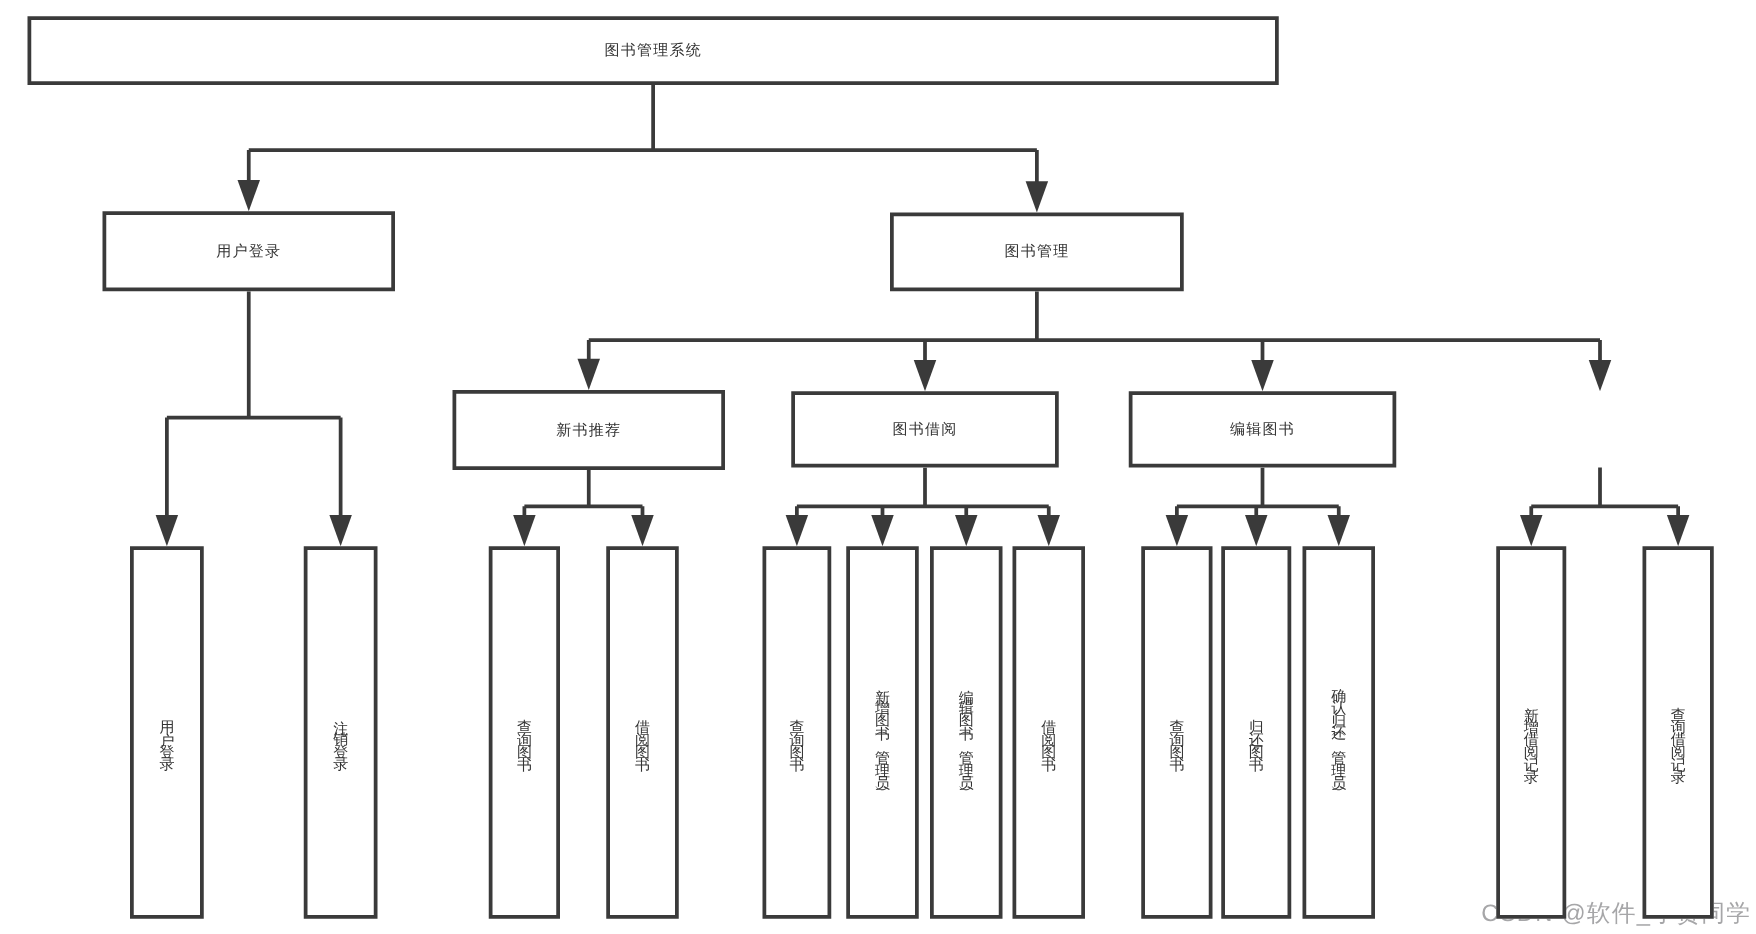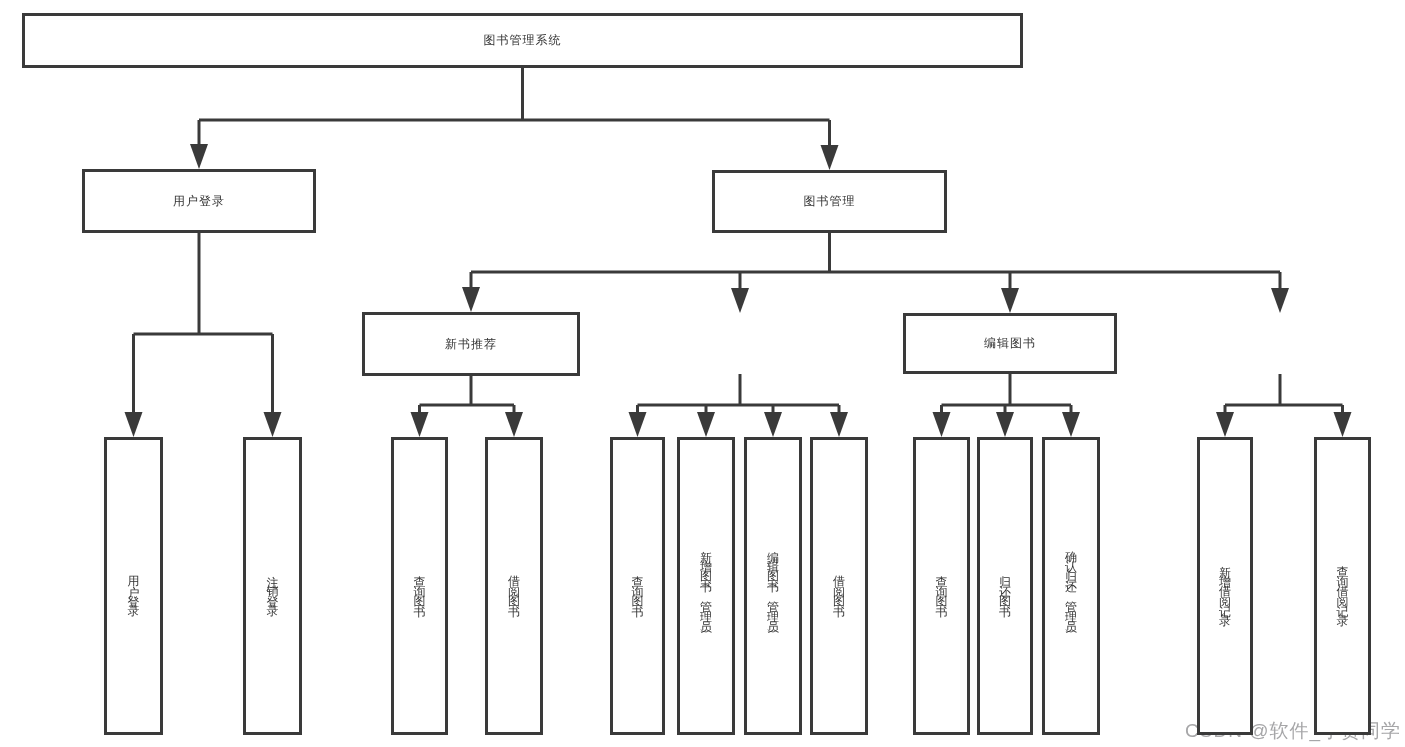--- a/index.html
+++ b/index.html
@@ -116,20 +116,23 @@
     </div>
     <div class="node" style="left: 82px; top: 169px; width: 234px; height: 64px;">
       <span class="label">用户登录</span>
     </div>
     <div class="node" style="left: 712px; top: 170px; width: 235px; height: 63px;">
       <span class="label">图书管理</span>
     </div>
     <div class="node" style="left: 362px; top: 312px; width: 218px; height: 64px;">
       <span class="label">新书推荐</span>
     </div>
+    <div class="node" style="left: 633px; top: 313px; width: 214px; height: 61px;">
+      <span class="label">图书借阅</span>
+    </div>
     <div class="node" style="left: 903px; top: 313px; width: 214px; height: 61px;">
       <span class="label">编辑图书</span>
     </div>
     <div class="node vertical" style="left: 104px; top: 437px; width: 59px; height: 298px;">
       <span class="label">用户登录</span>
     </div>
     <div class="node vertical" style="left: 243px; top: 437px; width: 59px; height: 298px;">
       <span class="label">注销登录</span>
     </div>
     <div class="node vertical" style="left: 391px; top: 437px; width: 57px; height: 298px;">

